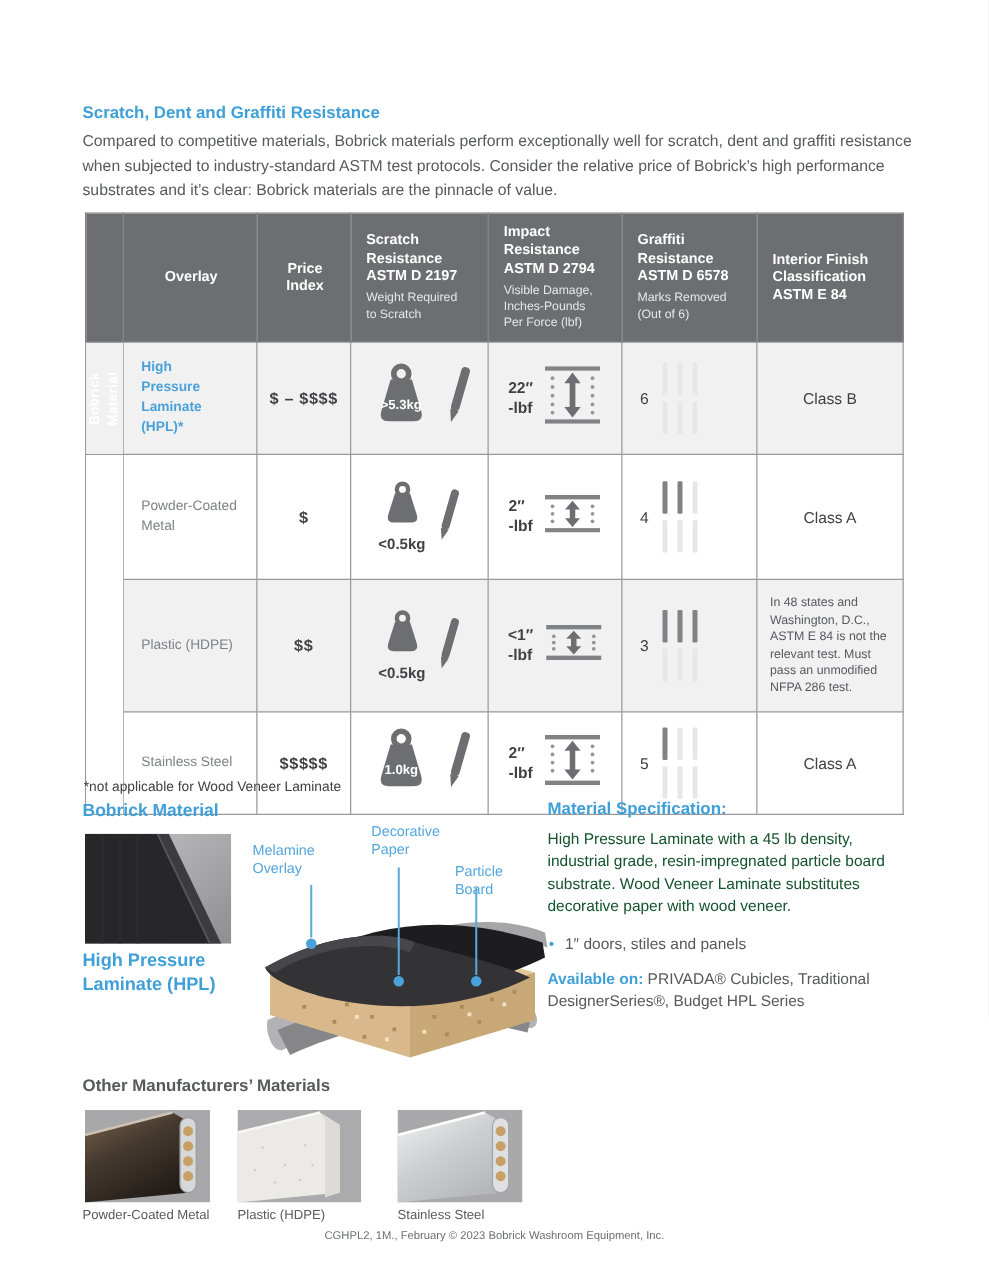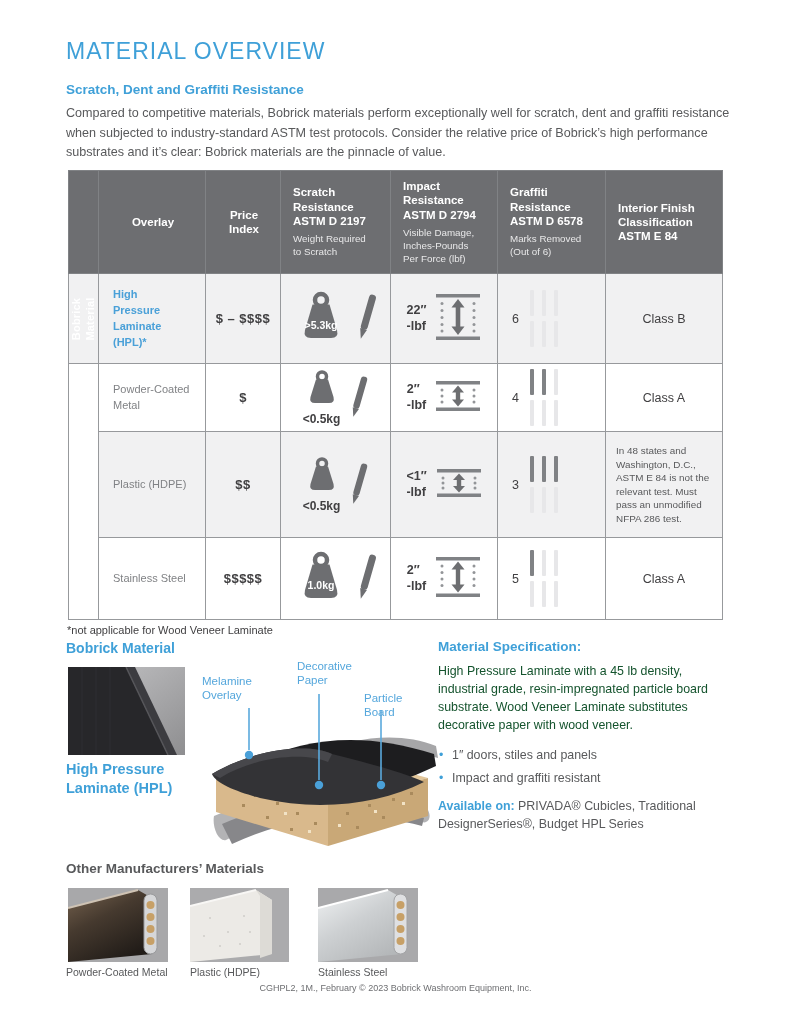--- a/index.html
+++ b/index.html
@@ -66,21 +66,20 @@
   
   .om-photo { position:absolute; top:888px; }
   .om-caption { position:absolute; top:966px; font-size:10.5px; color:#58595b; }
   .footer { position:absolute; left:0; right:0; top:983px; text-align:center; font-size:9px; color:#6d6e71; }
 </style>
 </head>
 <body>
 
 <div class="page">
 
-  <div class="page-title">MATERIAL OVERVIEW</div>
   <div class="page-subtitle">Scratch, Dent and Graffiti Resistance</div>
   <p class="intro">Compared to competitive materials, Bobrick materials perform exceptionally well for scratch, dent and graffiti resistance when subjected to industry-standard ASTM test protocols. Consider the relative price of Bobrick’s high performance substrates and it’s clear: Bobrick materials are the pinnacle of value.</p>
 
   <table class="cmp">
     <colgroup>
       <col style="width:30px">
         <col style="width:107px">
         <col style="width:75px">
         <col style="width:110px">
       <col style="width:107px">
@@ -193,21 +192,21 @@
                 <span class="mark light"></span>
                 <span class="mark light"></span>
                 <span class="mark light"></span>
                 <span class="mark light"></span>
               </span>
         </div>
       </td>
       <td class="finish">Class B</td>
     </tr>
 
-    <tr class="r-even" style="height:68px">
+    <tr class="r-even" style="height:100px">
       <td class="group group-other" rowspan="3">
             <div class="vlabel">Other Manufacturers’
 Materials</div>
           </td>
       <td class="mat pre">Powder-Coated
 Metal</td>
       <td class="price">$</td>
       <td class="scratch">
         <div class="wrap">
           <div class="wt-stack">
@@ -486,21 +485,20 @@
   <div class="dia-label pre" style="left:297px; top:659px;">Decorative
 Paper</div>
   <div class="dia-label pre" style="left:364px; top:691px;">Particle
 Board</div>
 
   <div class="spec">
     <h3>Material Specification:</h3>
     <p class="body">High Pressure Laminate with a 45 lb density, industrial grade, resin-impregnated particle board substrate. Wood Veneer Laminate substitutes decorative paper with wood veneer.</p>
     <ul>
       <li>1″ doors, stiles and panels</li>
-      <li>Impact and graffiti resistant</li>
     </ul>
     <p class="avail"><span class="lbl">Available on:</span><span> PRIVADA® Cubicles, Traditional DesignerSeries®, Budget HPL Series</span></p>
   </div>
 
   <div class="sec-heading gray-h" style="left:66px; top:861px; font-size:13.5px;">Other Manufacturers’ Materials</div>
 
   <div class="om-photo" style="left:68px;">
     <svg width="100" height="74" viewBox="0 0 100 74">
       <rect width="100" height="74" fill="#a8a8aa"></rect>
       <defs>

